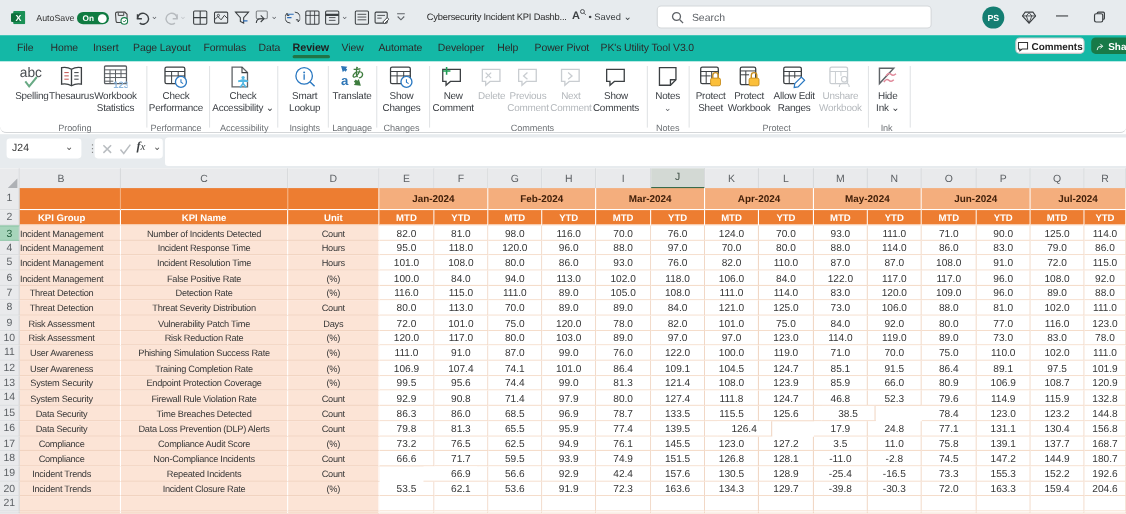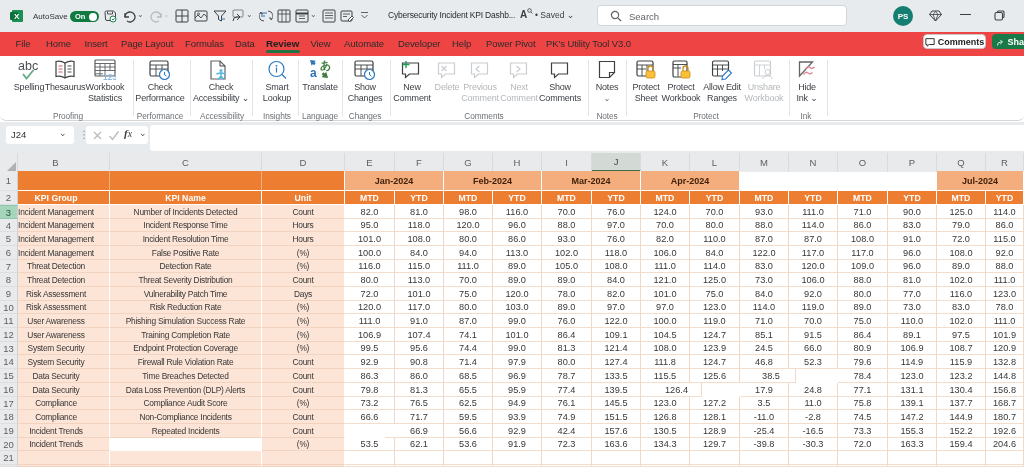--- a/index.html
+++ b/index.html
@@ -1,19 +1,19 @@
 <!DOCTYPE html>
 <html><head><meta charset="utf-8"><style>
 *{margin:0;padding:0;box-sizing:border-box}
 html,body{width:1024px;height:467px;overflow:hidden;font-family:"Liberation Sans",sans-serif;background:#fff}
 .abs{position:absolute}
 #page{position:relative;width:1024px;height:467px}
 
 #titlebar{position:absolute;left:0;top:0;width:1024px;height:32px;background:#e7ebee}
-#menubar{position:absolute;left:0;top:32px;width:1024px;height:24px;background:#ef4444}
+#menubar{position:absolute;left:0;top:32px;width:1024px;height:24px;background:#14b8a6}
 .mtab{position:absolute;top:6px;font-size:9.5px;letter-spacing:-0.1px;color:#2b2b2b;white-space:nowrap}
 
 #ribbon{position:absolute;left:0;top:56px;width:1024px;height:65px;background:#fff;border-bottom:1px solid #d4d6d8;border-radius:0 0 6px 6px}
 .rlbl{position:absolute;font-size:9px;letter-spacing:-0.2px;color:#3b3f44;text-align:center;line-height:11px;white-space:nowrap;transform:translateX(-50%)}
 .glbl{position:absolute;top:55px;font-size:8.3px;letter-spacing:-0.1px;color:#6e7276;text-align:center;transform:translateX(-50%);white-space:nowrap}
 .gsep{position:absolute;top:4px;height:56px;width:1px;background:#e2e4e6}
 .gray{color:#b4b8bc}
 .ric{position:absolute;transform:translateX(-50%)}
 
 #fbar{position:absolute;left:0;top:122px;width:1024px;height:31px;background:#e7ebee}
@@ -358,20 +358,22 @@
 <div class="rh" style="top:285px;height:13px">20</div>
 <div class="rh" style="top:298px;height:14px">21</div>
 <div class="rh" style="top:312px;height:2px"></div>
 <div class="cell or1" style="left:18px;top:18px;width:92px;height:20px;"></div>
 <div class="cell or1" style="left:110px;top:18px;width:152px;height:20px;"></div>
 <div class="cell or1" style="left:262px;top:18px;width:83px;height:20px;border-right:1px solid #fff;"></div>
 <div class="cell mon" style="left:345px;top:18px;width:99px;height:20px">Jan-2024</div>
 <div class="cell mon" style="left:444px;top:18px;width:98px;height:20px">Feb-2024</div>
 <div class="cell mon" style="left:542px;top:18px;width:99px;height:20px">Mar-2024</div>
 <div class="cell mon" style="left:641px;top:18px;width:99px;height:20px">Apr-2024</div>
+<div class="cell mon" style="left:740px;top:18px;width:98px;height:20px">May-2024</div>
+<div class="cell mon" style="left:838px;top:18px;width:99px;height:20px">Jun-2024</div>
 <div class="cell mon" style="left:937px;top:18px;width:87px;height:20px">Jul-2024</div>
 <div class="cell hdr2" style="left:18px;top:38px;width:92px;height:14px;padding-right:15px;">KPI Group</div>
 <div class="cell hdr2" style="left:110px;top:38px;width:152px;height:14px;">KPI Name</div>
 <div class="cell hdr2" style="left:262px;top:38px;width:83px;height:14px;">Unit</div>
 <div class="cell hdr2" style="left:345px;top:38px;width:50px;height:14px;">MTD</div>
 <div class="cell hdr2" style="left:395px;top:38px;width:49px;height:14px;">YTD</div>
 <div class="cell hdr2" style="left:444px;top:38px;width:49px;height:14px;">MTD</div>
 <div class="cell hdr2" style="left:493px;top:38px;width:49px;height:14px;">YTD</div>
 <div class="cell hdr2" style="left:542px;top:38px;width:50px;height:14px;">MTD</div>
 <div class="cell hdr2" style="left:592px;top:38px;width:49px;height:14px;">YTD</div>
@@ -557,21 +559,21 @@
 <div class="cell pe" style="left:110px;top:189px;width:152px;height:13px;">Endpoint Protection Coverage</div>
 <div class="cell pe" style="left:262px;top:189px;width:83px;height:13px;">(%)</div>
 <div class="cell nu" style="left:345px;top:189px;width:50px;height:13px;">99.5</div>
 <div class="cell nu" style="left:395px;top:189px;width:49px;height:13px;">95.6</div>
 <div class="cell nu" style="left:444px;top:189px;width:49px;height:13px;">74.4</div>
 <div class="cell nu" style="left:493px;top:189px;width:49px;height:13px;">99.0</div>
 <div class="cell nu" style="left:542px;top:189px;width:50px;height:13px;">81.3</div>
 <div class="cell nu" style="left:592px;top:189px;width:49px;height:13px;">121.4</div>
 <div class="cell nu" style="left:641px;top:189px;width:49px;height:13px;">108.0</div>
 <div class="cell nu" style="left:690px;top:189px;width:50px;height:13px;">123.9</div>
-<div class="cell nu" style="left:740px;top:189px;width:49px;height:13px;">24.5</div>
+<div class="cell nu" style="left:740px;top:189px;width:49px;height:13px;">85.9</div>
 <div class="cell nu" style="left:789px;top:189px;width:49px;height:13px;">66.0</div>
 <div class="cell nu" style="left:838px;top:189px;width:50px;height:13px;">80.9</div>
 <div class="cell nu" style="left:888px;top:189px;width:49px;height:13px;">106.9</div>
 <div class="cell nu" style="left:937px;top:189px;width:49px;height:13px;">108.7</div>
 <div class="cell nu" style="left:986px;top:189px;width:38px;height:13px;">120.9</div>
 <div class="cell pe" style="left:18px;top:202px;width:92px;height:14px;padding-right:15px;overflow:visible;">System Security</div>
 <div class="cell pe" style="left:110px;top:202px;width:152px;height:14px;">Firewall Rule Violation Rate</div>
 <div class="cell pe" style="left:262px;top:202px;width:83px;height:14px;">Count</div>
 <div class="cell nu" style="left:345px;top:202px;width:50px;height:14px;">92.9</div>
 <div class="cell nu" style="left:395px;top:202px;width:49px;height:14px;">90.8</div>
@@ -666,20 +668,21 @@
 <div class="cell nu" style="left:592px;top:271px;width:49px;height:14px;">157.6</div>
 <div class="cell nu" style="left:641px;top:271px;width:49px;height:14px;">130.5</div>
 <div class="cell nu" style="left:690px;top:271px;width:50px;height:14px;">128.9</div>
 <div class="cell nu" style="left:740px;top:271px;width:49px;height:14px;">-25.4</div>
 <div class="cell nu" style="left:789px;top:271px;width:49px;height:14px;">-16.5</div>
 <div class="cell nu" style="left:838px;top:271px;width:50px;height:14px;">73.3</div>
 <div class="cell nu" style="left:888px;top:271px;width:49px;height:14px;">155.3</div>
 <div class="cell nu" style="left:937px;top:271px;width:49px;height:14px;">152.2</div>
 <div class="cell nu" style="left:986px;top:271px;width:38px;height:14px;">192.6</div>
 <div class="cell pe" style="left:18px;top:285px;width:92px;height:13px;padding-right:15px;overflow:visible;">Incident Trends</div>
+<div class="cell pe" style="left:110px;top:285px;width:152px;height:13px;">Incident Closure Rate</div>
 <div class="cell pe" style="left:262px;top:285px;width:83px;height:13px;">(%)</div>
 <div class="cell nu" style="left:345px;top:285px;width:50px;height:13px;">53.5</div>
 <div class="cell nu" style="left:395px;top:285px;width:49px;height:13px;">62.1</div>
 <div class="cell nu" style="left:444px;top:285px;width:49px;height:13px;">53.6</div>
 <div class="cell nu" style="left:493px;top:285px;width:49px;height:13px;">91.9</div>
 <div class="cell nu" style="left:542px;top:285px;width:50px;height:13px;">72.3</div>
 <div class="cell nu" style="left:592px;top:285px;width:49px;height:13px;">163.6</div>
 <div class="cell nu" style="left:641px;top:285px;width:49px;height:13px;">134.3</div>
 <div class="cell nu" style="left:690px;top:285px;width:50px;height:13px;">129.7</div>
 <div class="cell nu" style="left:740px;top:285px;width:49px;height:13px;">-39.8</div>

